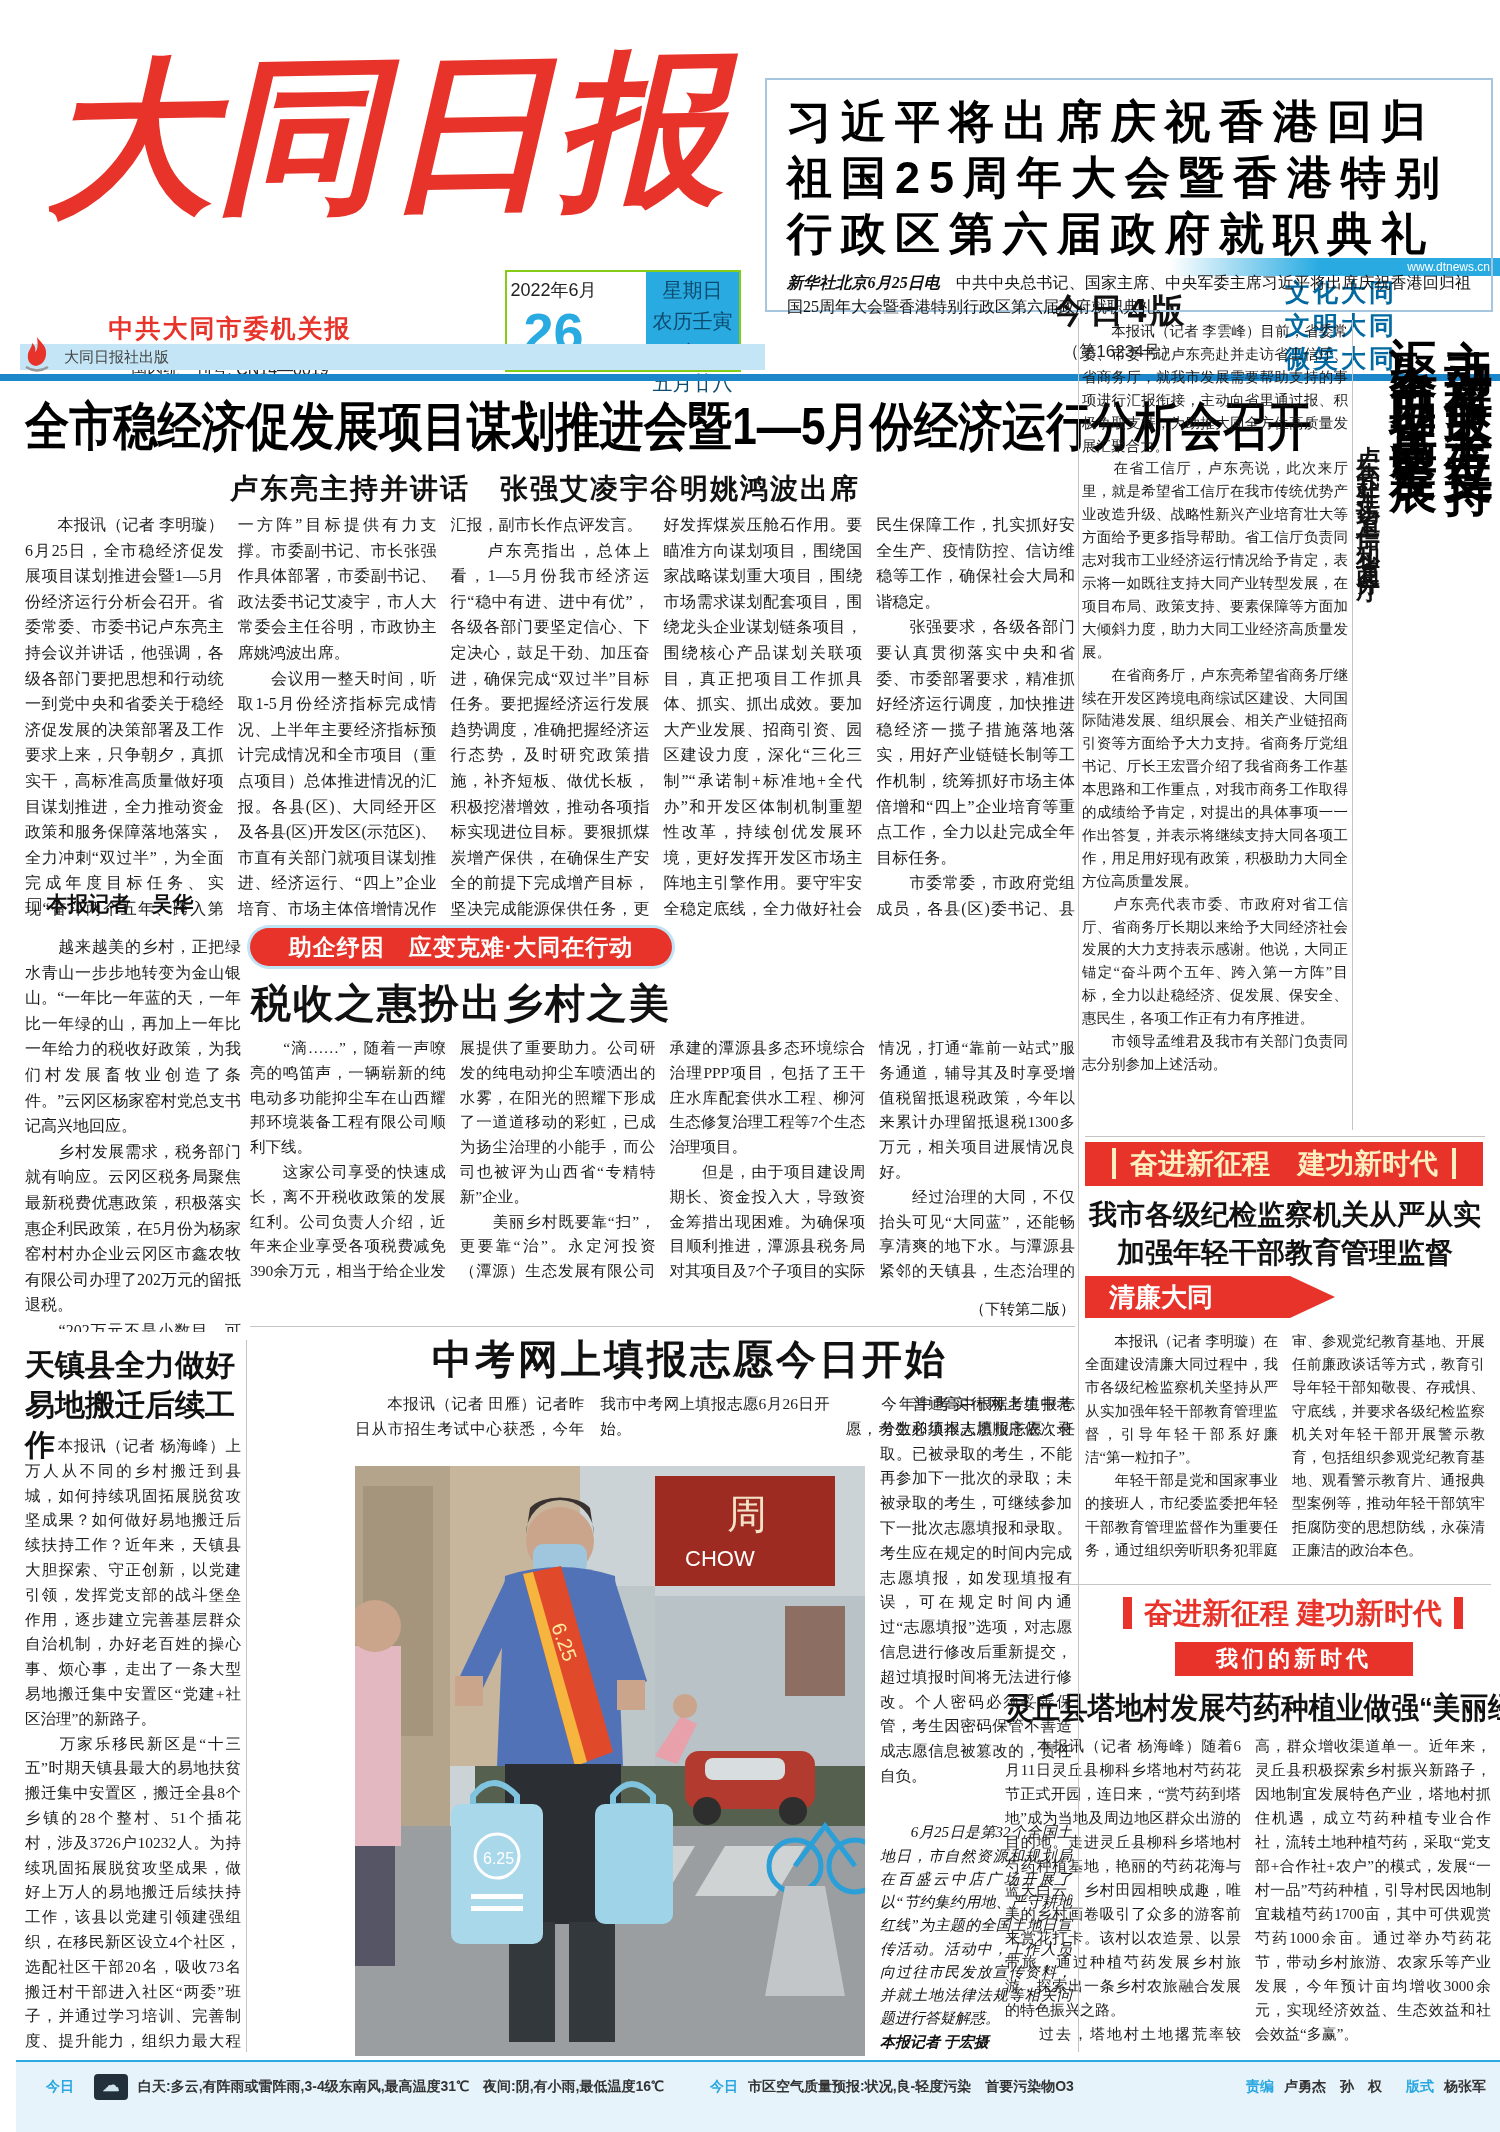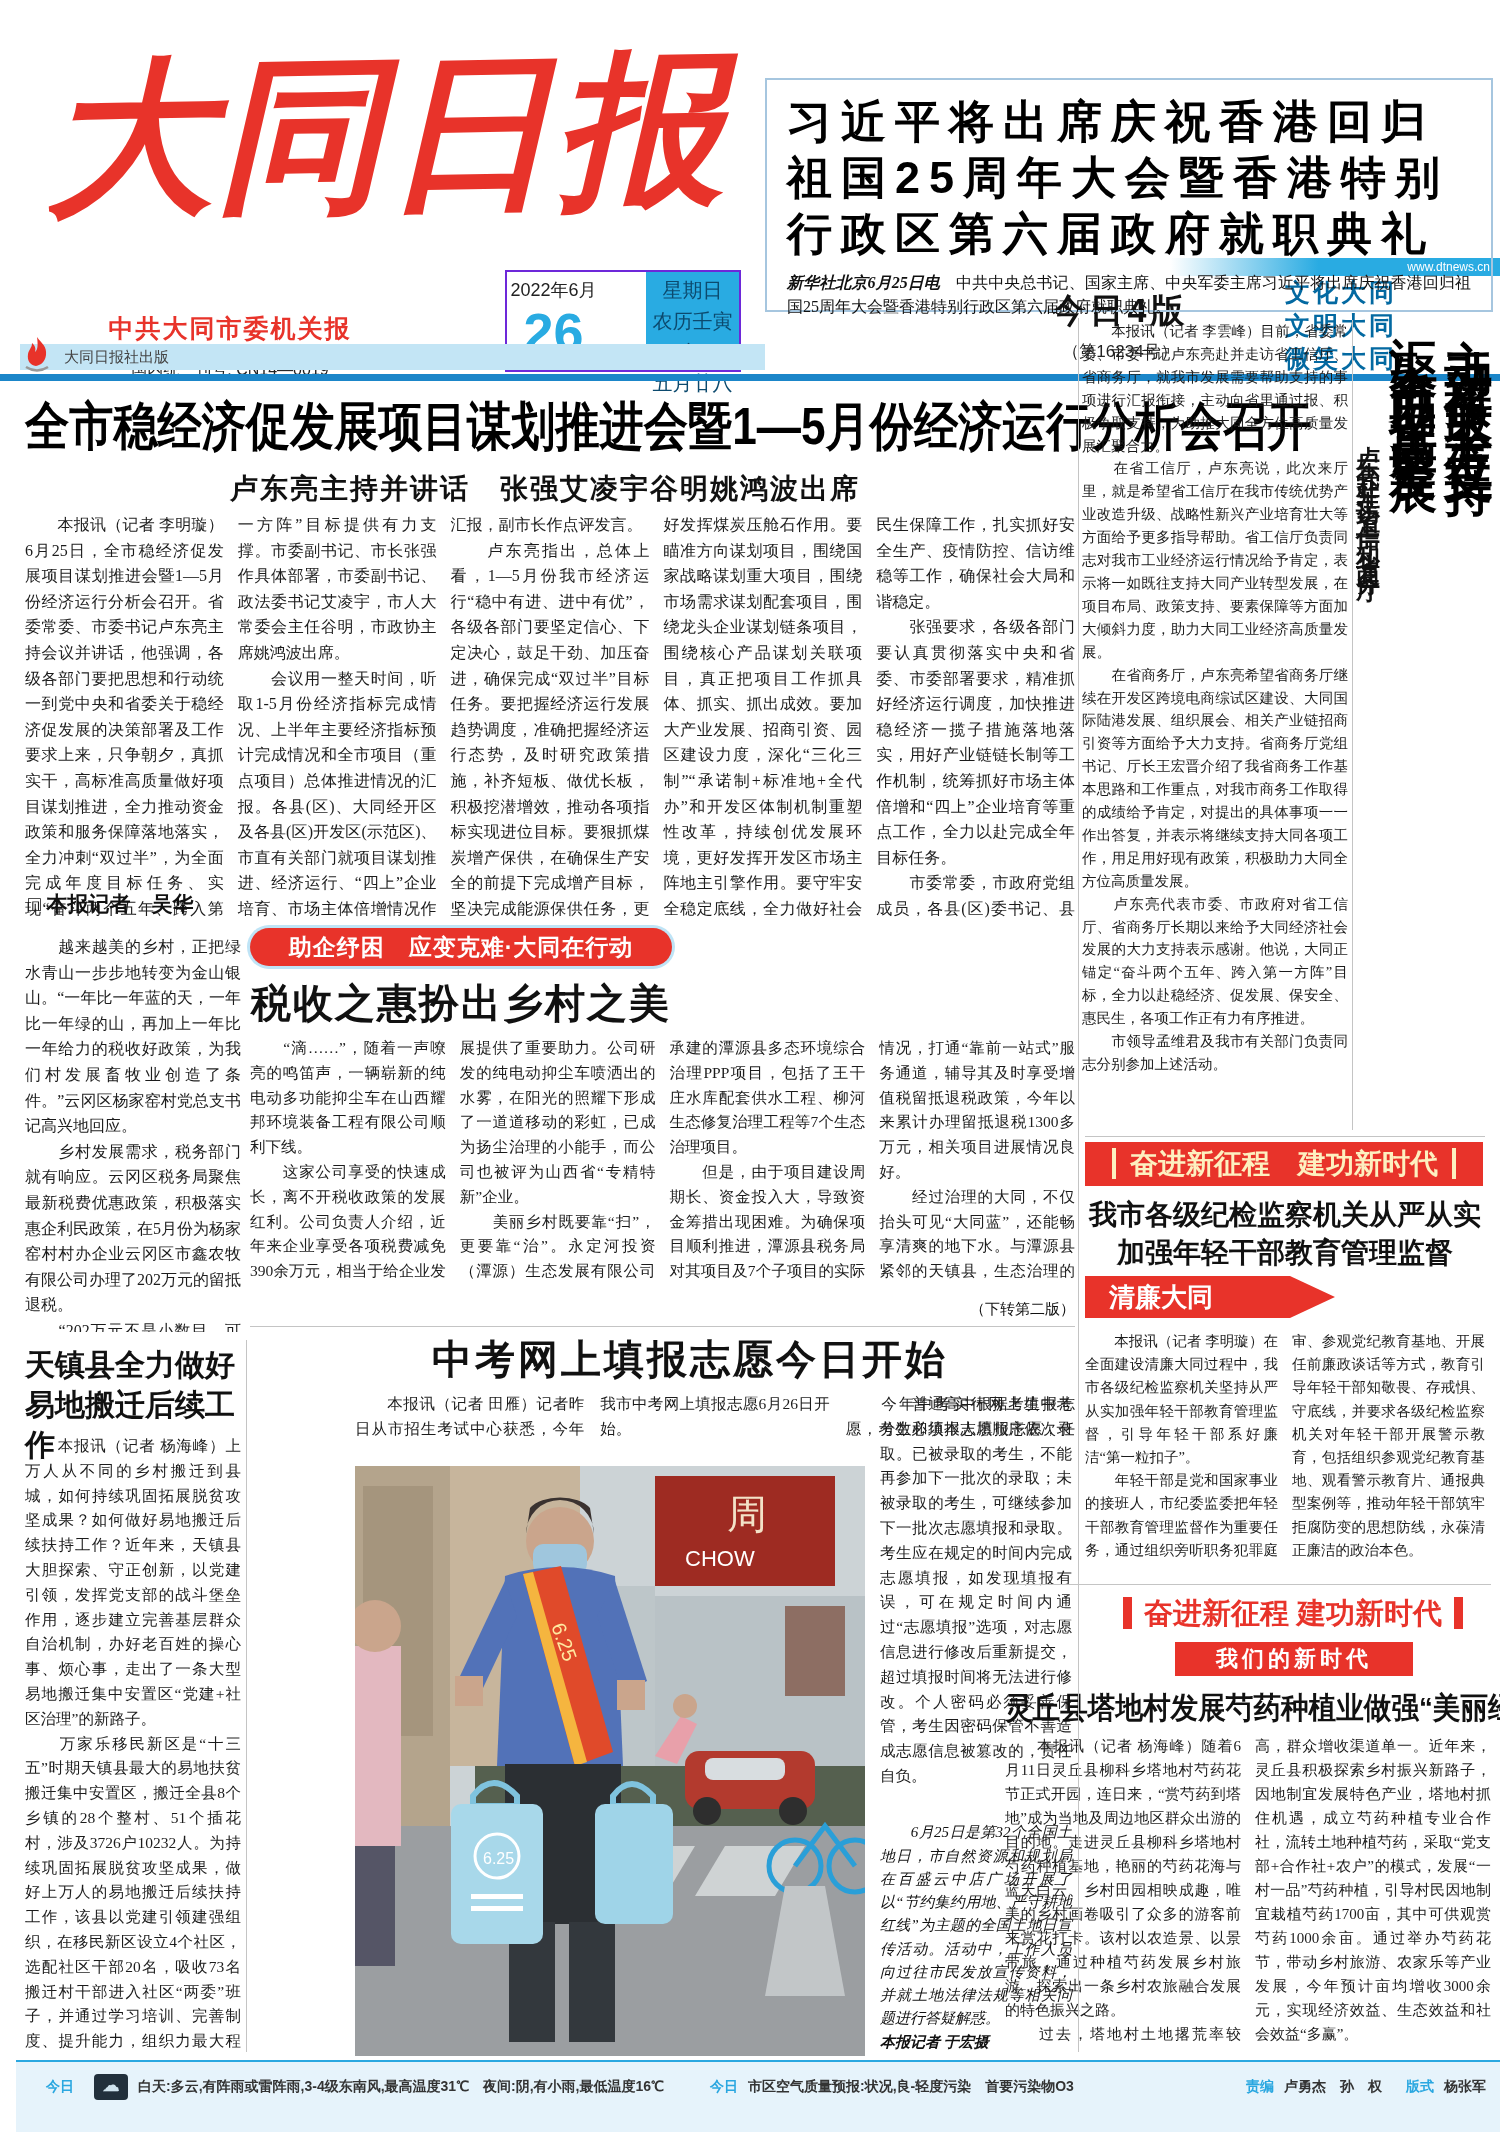--- a/index.html
+++ b/index.html
@@ -10,21 +10,21 @@
   .bodytext{font-size:16px;line-height:1.6;text-align:justify;white-space:pre-line;color:#1c1c1c;
             font-family:"Liberation Serif",serif;}
   
   #masthead-title{left:45px;top:18px;width:720px;height:240px;font-size:168px;line-height:230px;
       font-weight:900;font-style:italic;color:#e8332a;font-family:"DejaVu Serif",serif;
       letter-spacing:2px;transform:rotate(-1deg);white-space:nowrap;}
   #organ{left:75px;top:280px;width:310px;text-align:center;margin-top:32px;}
   #organ .t1{color:#e8332a;font-weight:bold;font-size:25px;letter-spacing:2px;}
   #organ .hr{height:3px;background:#bbb;margin:6px 10px;}
   #organ .t2{font-size:16px;color:#222;}
-  #datebox{left:505px;top:270px;width:236px;height:102px;display:flex;border:2px solid #6d28d9;box-sizing:border-box;}
+  #datebox{left:505px;top:270px;width:236px;height:102px;display:flex;border:2px solid #84cc16;box-sizing:border-box;}
   #datebox .white{width:118px;background:#fff;text-align:center;}
   #datebox .white .m{font-size:18px;margin-top:6px;color:#222;}
   #datebox .white .d{font-size:54px;font-weight:bold;color:#29abe2;line-height:60px;}
   #datebox .blue{width:118px;background:#29abe2;color:#0c4a6e;text-align:center;font-size:20px;line-height:31px;padding-top:3px;box-sizing:border-box;margin-left:46px;}
   #edition{left:1010px;top:288px;width:220px;text-align:center;}
   #edition .t1{font-size:34px;font-weight:bold;letter-spacing:4px;color:#111;}
   #edition .t2{font-size:17px;color:#222;margin-top:6px;}
   #slogans{left:1285px;top:276px;width:200px;color:#0369a1;font-weight:bold;font-size:25px;line-height:33px;letter-spacing:3px;}
   #pubbar{left:20px;top:344px;width:745px;height:26px;background:#c3e5f5;line-height:26px;
           font-size:15px;color:#444;padding-left:44px;box-sizing:border-box;}

